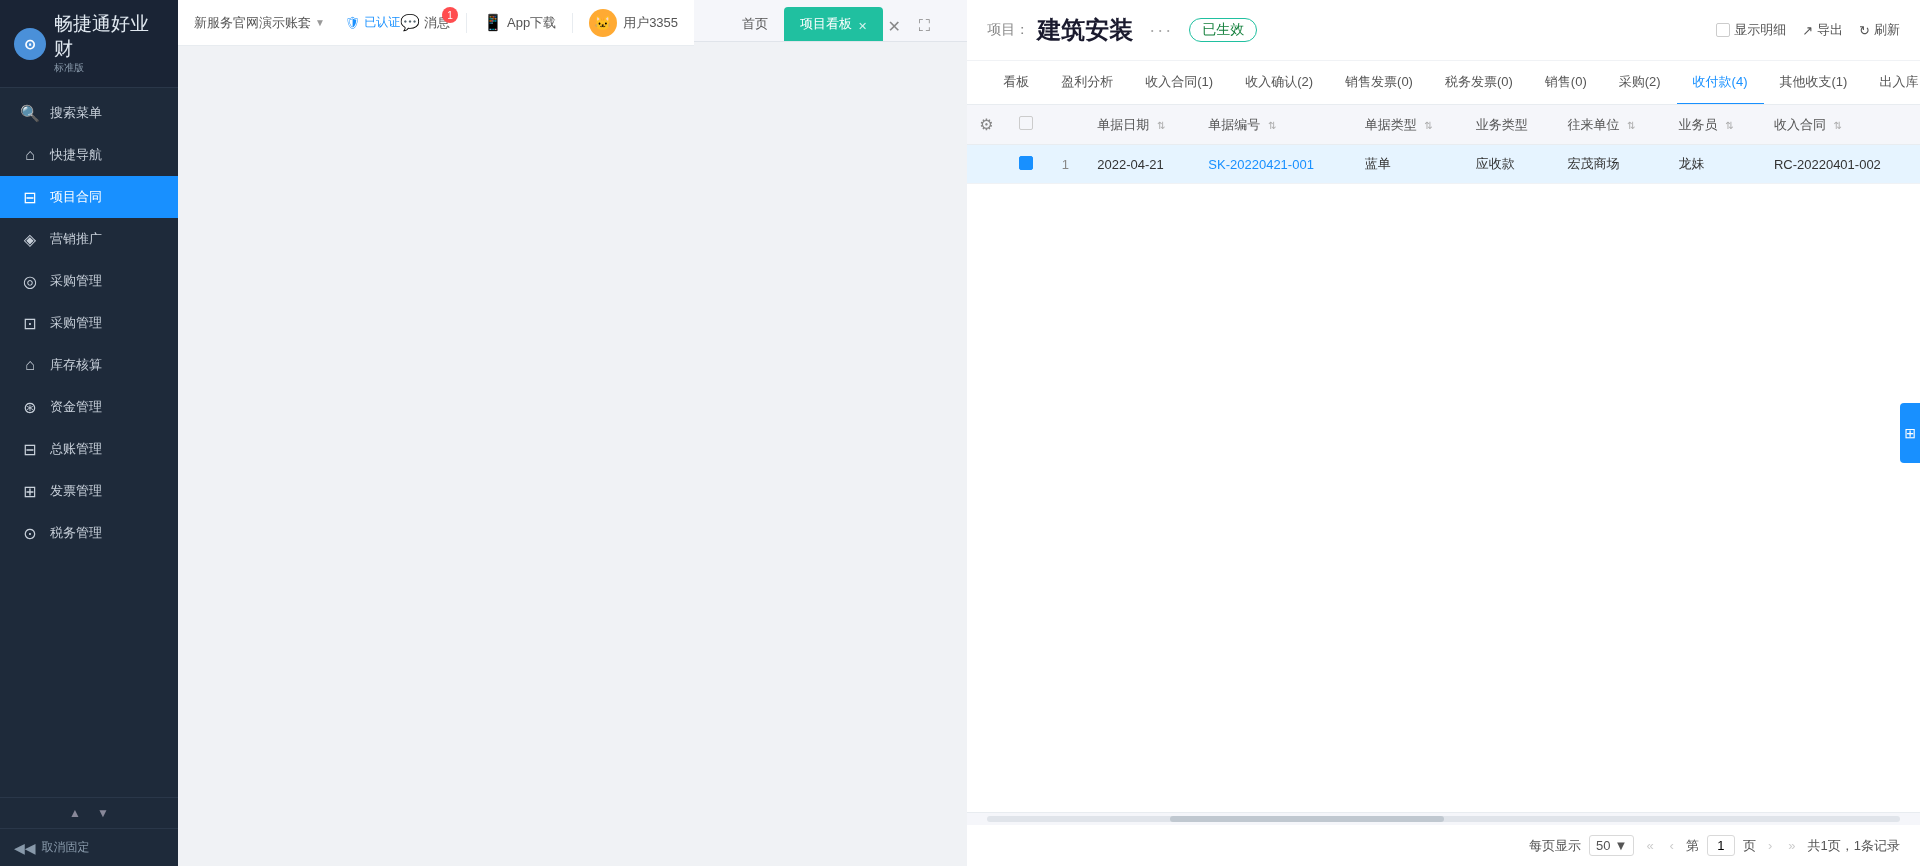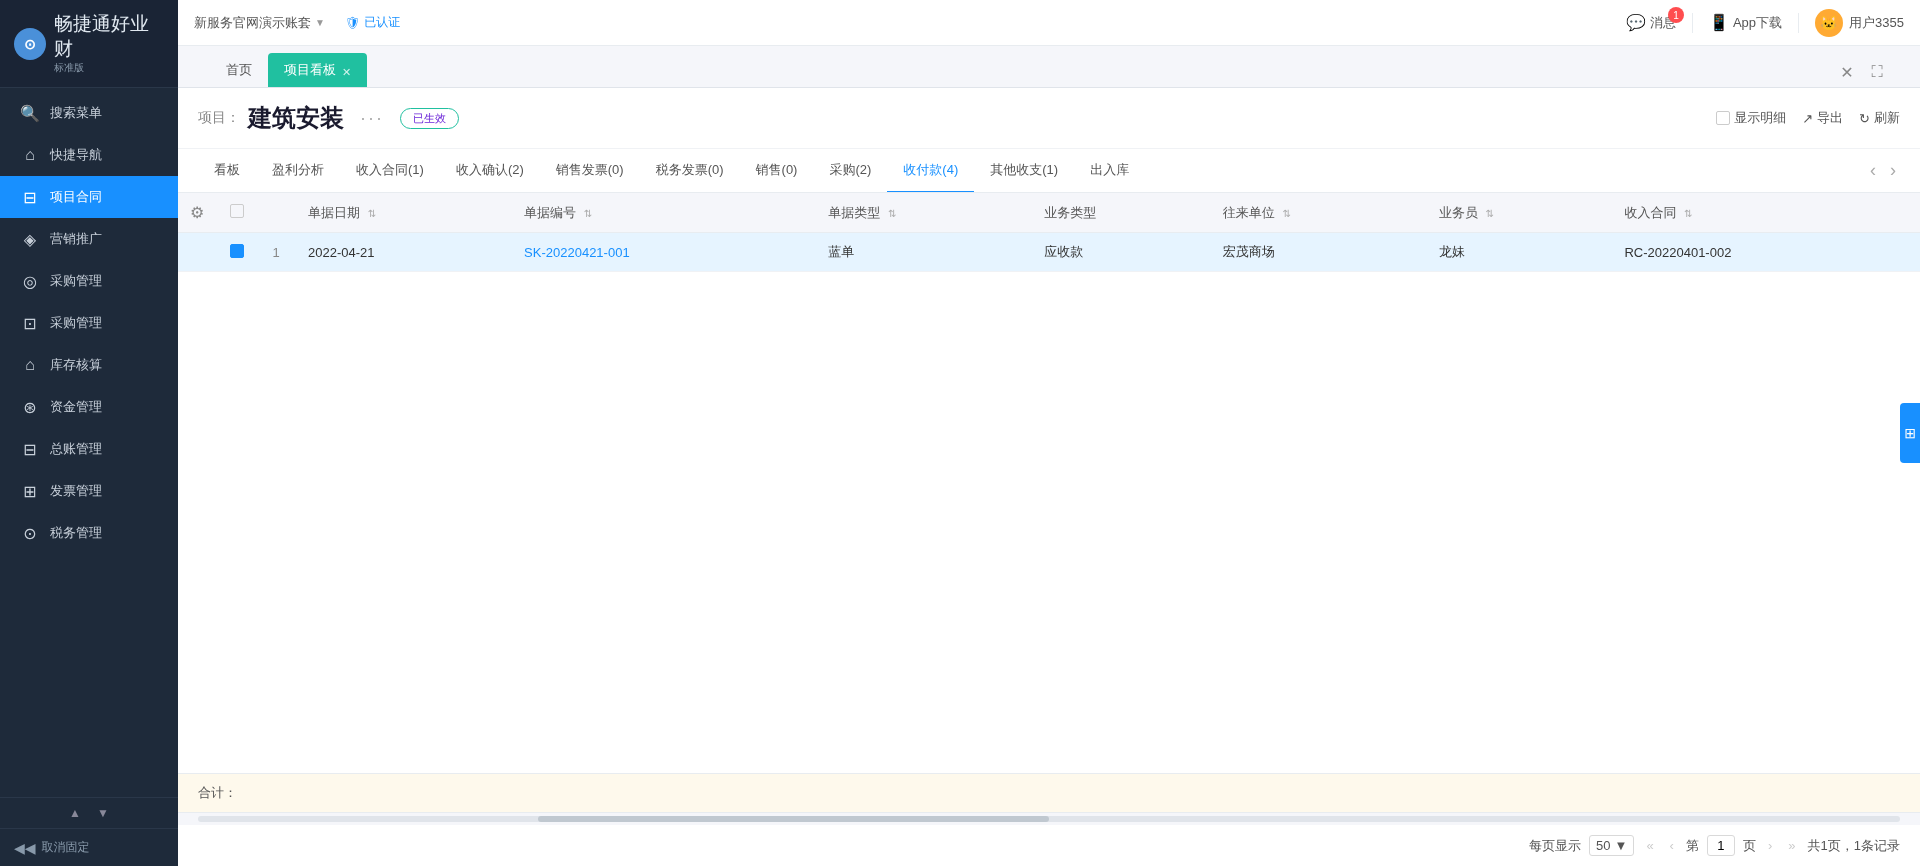--- a/index.html
+++ b/index.html
@@ -56,21 +56,21 @@
       align-items: center;
       cursor: pointer;
       color: #8899aa;
       font-size: 12px;
     }
 
     
     .main {
       flex: 1;
       display: flex;
-      flex-direction: column;
+      flex-direction: row;
       background: #f0f2f5;
       overflow: hidden;
     }
 
     
     .topbar {
       height: 46px;
       background: white;
       display: flex;
       align-items: center;
@@ -203,24 +203,24 @@
     }
     .project-title-label {
       font-size: 14px;
       color: #888;
       margin-right: 8px;
     }
     .project-more { margin-left: 16px; color: #aaa; cursor: pointer; font-size: 18px; letter-spacing: 2px; }
     .status-badge {
       margin-left: 16px;
       border: 1px solid #20c0a0;
-      color: #6d28d9;
+      color: #15803d;
       padding: 2px 12px;
       border-radius: 20px;
-      font-size: 11px;
+      font-size: 14px;
     }
     .project-actions {
       margin-left: auto;
       display: flex;
       align-items: center;
       gap: 16px;
     }
     .project-action-btn {
       display: flex;
       align-items: center;
@@ -633,23 +633,20 @@
             <td>应收款</td>
             <td>宏茂商场</td>
             <td>龙妹</td>
             <td>RC-20220401-002</td>
           </tr>
         </tbody>
       </table>
     </div>
 
     <div class="table-footer">
-      <div class="totals-row">
-        <span>合计：</span>
-      </div>
       <div class="scrollbar-row">
         <div class="scrollbar-track">
           <div class="scrollbar-thumb"></div>
         </div>
       </div>
       <div class="pagination">
         <span>每页显示</span>
         <div class="select-box">
           <span>50</span>
           <span>▼</span>

